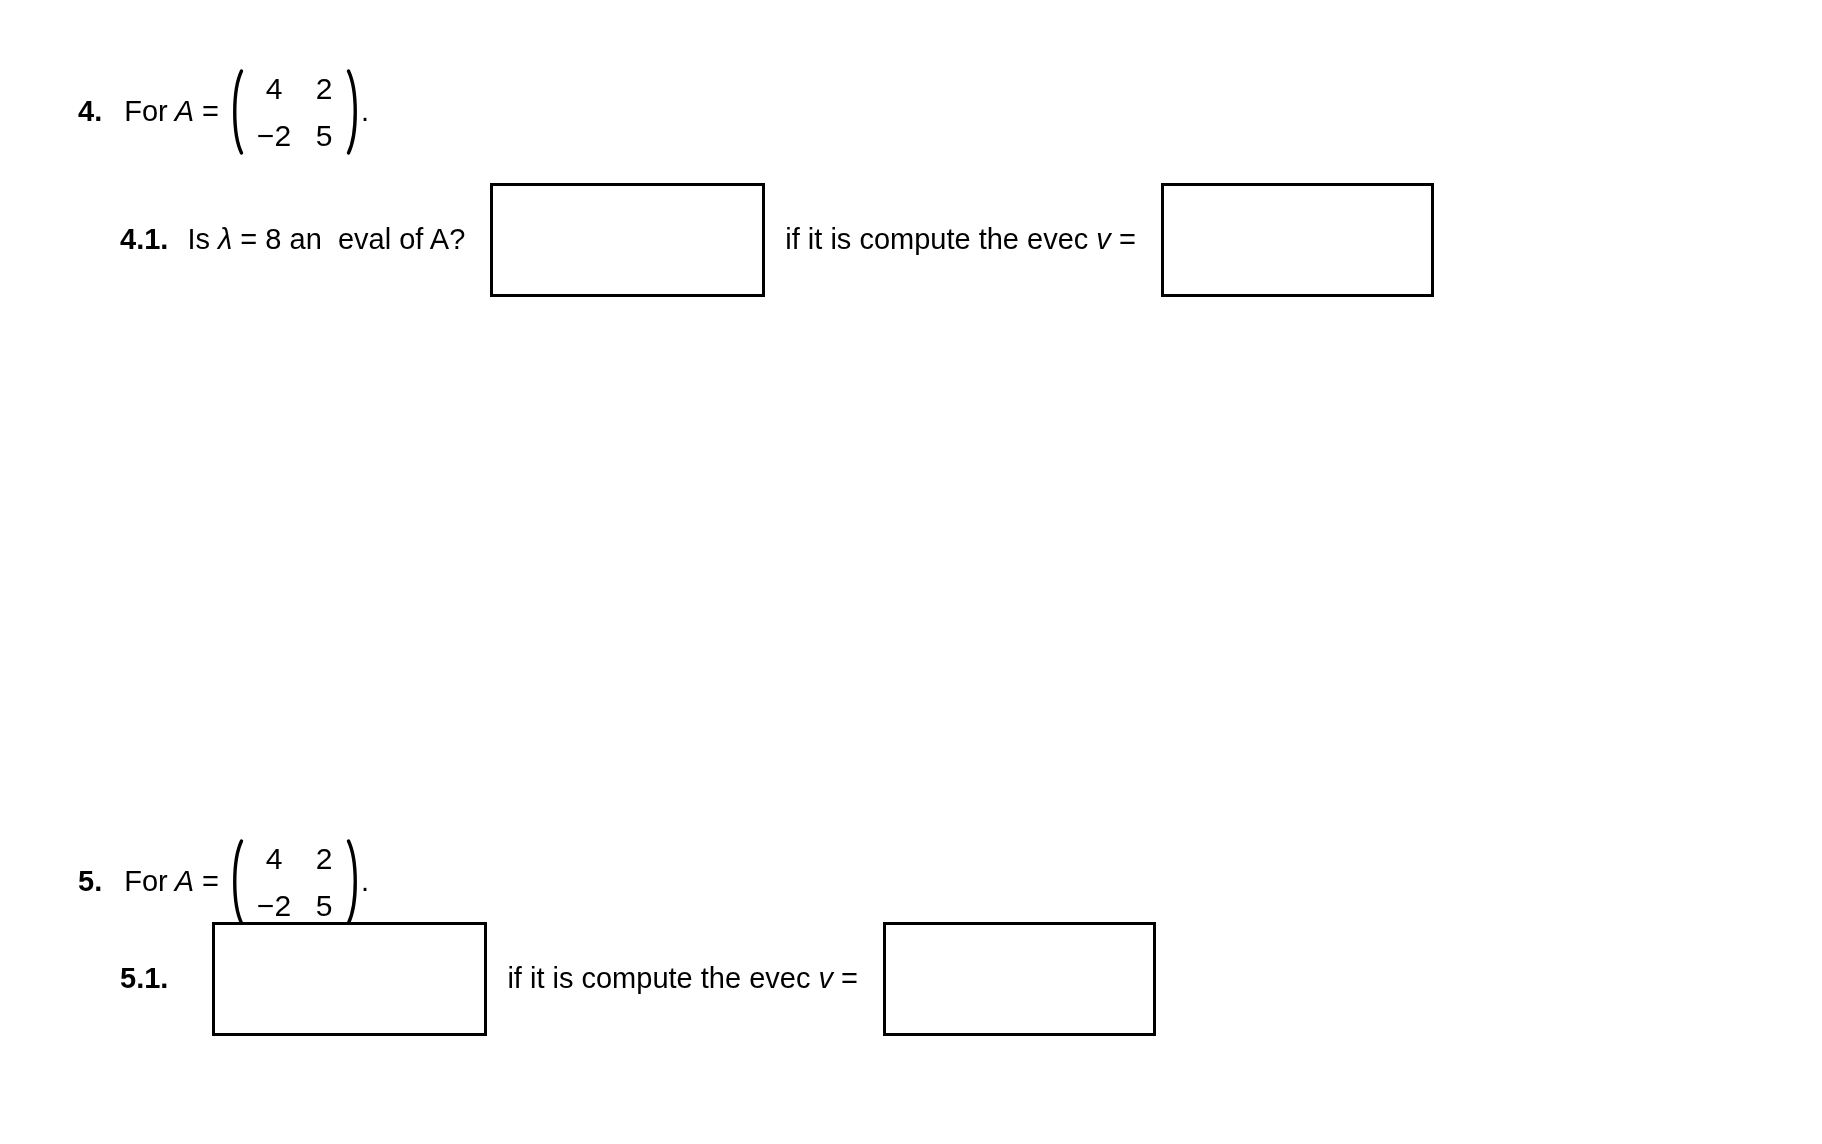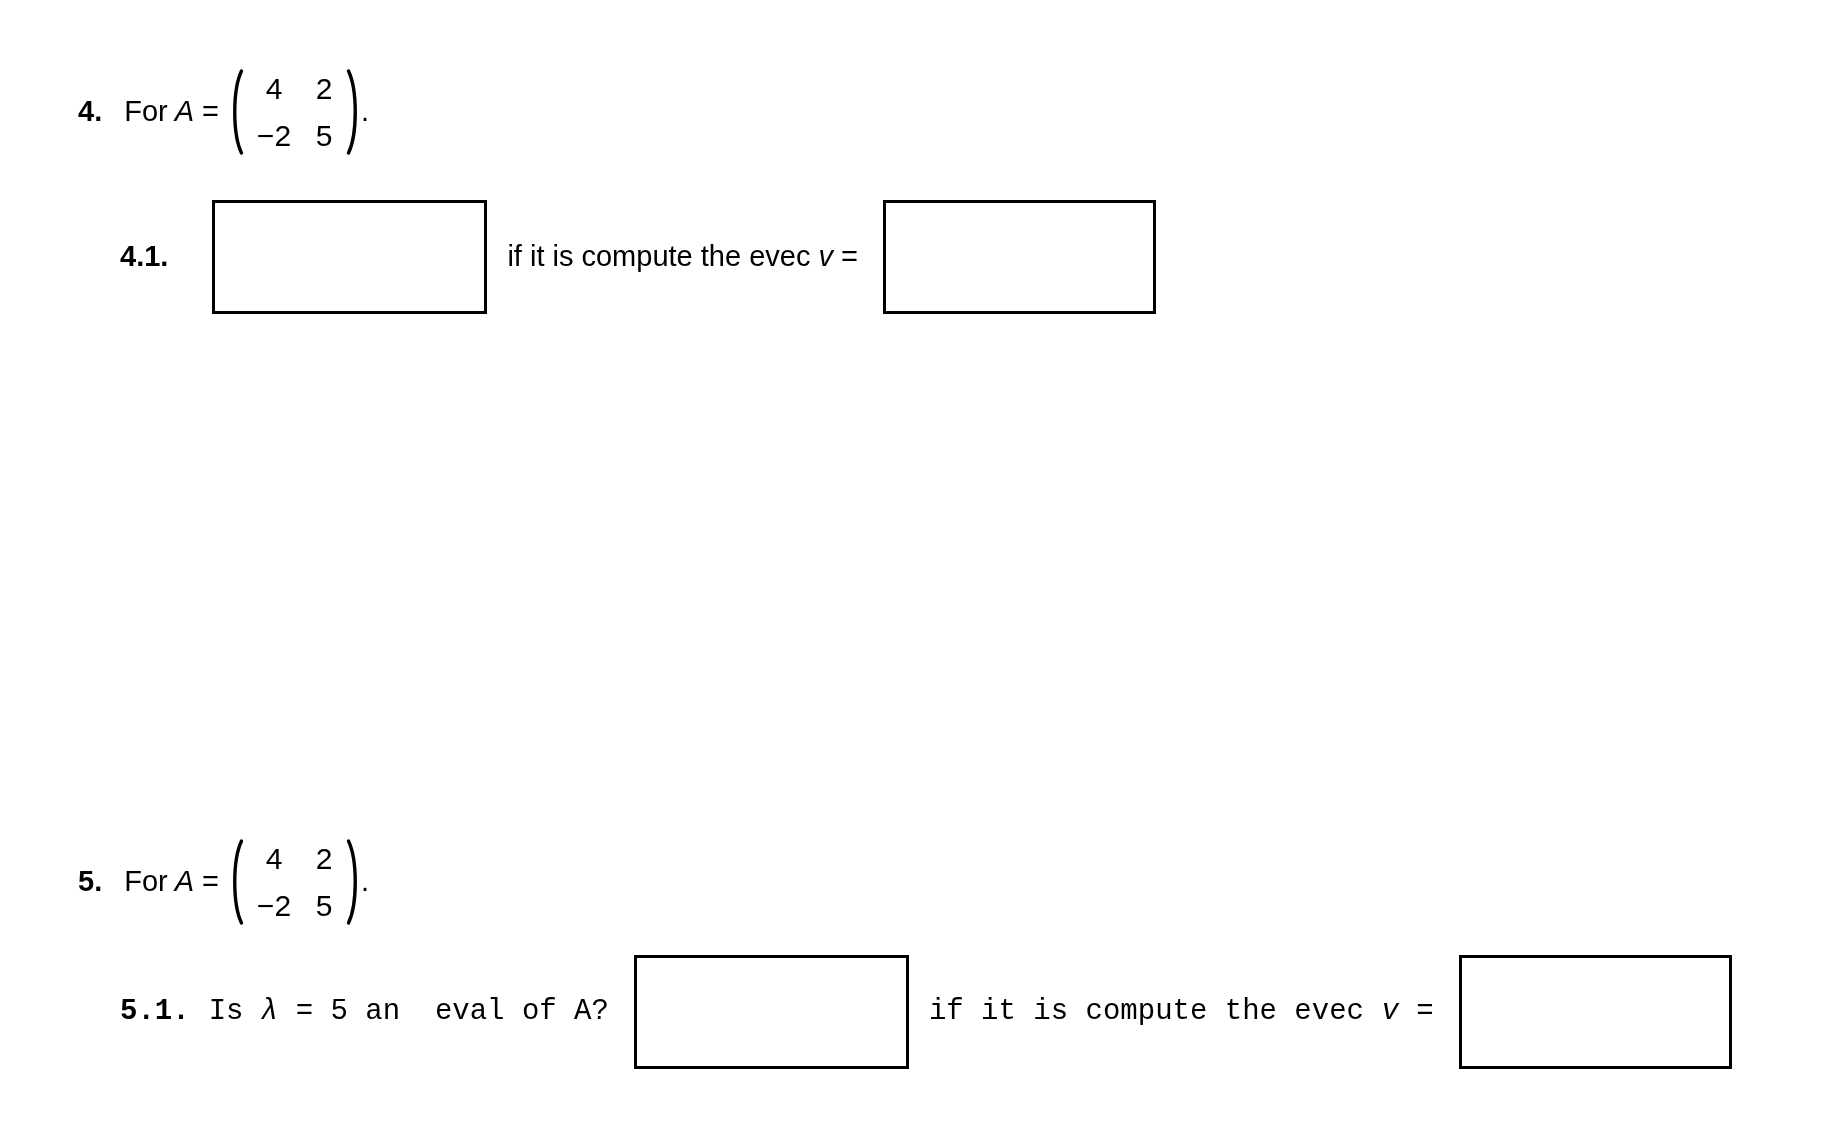--- a/index.html
+++ b/index.html
@@ -17,22 +17,22 @@
     display: flex;
     align-items: center;
     font-size: 29px;
     line-height: 1.15;
     white-space: pre;
   }
   .intro-row { left: 78px; height: 90px; }
   #row4  { top: 67px; }
   #row5  { top: 837px; }
   .sub-row { left: 120px; height: 114px; }
-  #row41 { top: 200px; }
-  #row51 { top: 955px; font-family: Liberation Mono, monospace; }
+  #row41 { top: 183px; }
+  #row51 { top: 922px; }
 
   .pnum { font-weight: 700; }
   .intro-row .pnum { margin-right: 22px; }
   .sub-row .pnum { margin-right: 19px; }
 
   .ital { font-style: italic; }
   .mvar { margin: 0 8px 0 7px; }
   .matrix { display: flex; align-items: center; margin-left: 10px; }
   .paren { display: block; flex: 0 0 auto; }
   .cells {
@@ -83,20 +83,21 @@
       </span>
       <svg class="paren" width="15" height="88" viewBox="0 0 15 88">
         <path d="M2.5 3 C 11.5 22, 11.5 66, 2.5 85" fill="none" stroke="#000000" stroke-width="3.4" stroke-linecap="round"></path>
       </svg>
       <span class="m-period">.</span>
     </span>
   </section>
 
   <section class="row sub-row" id="row41">
     <span class="pnum">4.1.</span>
+    <span class="question"><span class="qtext">Is </span><span class="ital">λ</span><span class="qtext"> = 8 an  eval of A?</span></span>
     <span class="abox"></span>
     <span class="followup"><span class="qtext">if it is compute the evec </span><span class="ital">v</span><span class="qtext"> =</span></span>
     <span class="abox vbox"></span>
   </section>
 
   <section class="row intro-row" id="row5">
     <span class="pnum">5.</span>
     <span>For</span>
     <span class="ital mvar">A</span>
     <span>=</span>
@@ -112,19 +113,18 @@
       </span>
       <svg class="paren" width="15" height="88" viewBox="0 0 15 88">
         <path d="M2.5 3 C 11.5 22, 11.5 66, 2.5 85" fill="none" stroke="#000000" stroke-width="3.4" stroke-linecap="round"></path>
       </svg>
       <span class="m-period">.</span>
     </span>
   </section>
 
   <section class="row sub-row" id="row51">
     <span class="pnum">5.1.</span>
-    <span class="question"><span class="qtext">Is </span><span class="ital">λ</span><span class="qtext"> = 5 an  eval of A?</span></span>
     <span class="abox"></span>
     <span class="followup"><span class="qtext">if it is compute the evec </span><span class="ital">v</span><span class="qtext"> =</span></span>
     <span class="abox vbox"></span>
   </section>
 
 </div>
 
 </body></html>

